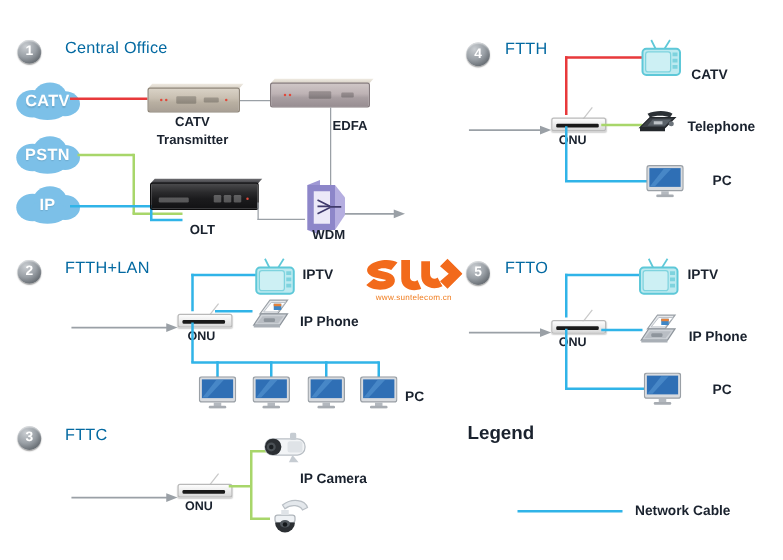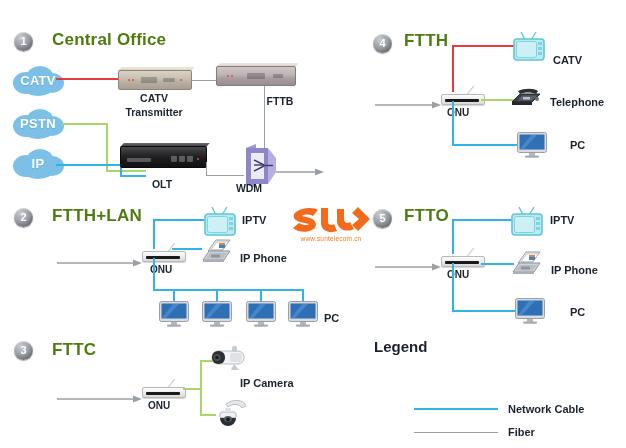--- a/index.html
+++ b/index.html
@@ -9,21 +9,21 @@
   .abs{position:absolute;}
 
   
   .badge{width:19px;height:19px;border-radius:50%;
     background:radial-gradient(circle at 35% 28%, #c9cdd1 0%, #9aa0a6 45%, #6f757b 72%, #4f545a 100%);
     box-shadow:0 1px 1px rgba(0,0,0,.35), inset 0 1px 1px rgba(255,255,255,.55);
     color:#fff;font-size:11px;font-weight:bold;line-height:19px;text-align:center;
     letter-spacing:0;}
 
   
-  .sec-title{font-size:17px;font-weight:bold;color:#4d7c0f;letter-spacing:.2px;white-space:nowrap;}
+  .sec-title{font-size:13px;font-weight:normal;color:#0369a1;letter-spacing:.2px;white-space:nowrap;}
 
   
   .lbl{font-size:11px;font-weight:bold;color:#1a222e;white-space:nowrap;}
   .lbl-sm{font-size:10px;font-weight:bold;color:#1a222e;white-space:nowrap;}
   .lbl-dev{font-size:10.5px;font-weight:bold;color:#1a222e;white-space:nowrap;text-align:center;}
 
   
   .wire{position:absolute;}
   .h{height:0;border-top-style:solid;}
   .v{width:0;border-left-style:solid;}
@@ -166,21 +166,21 @@
 
   <div class="rack beige2" style="left:216px;top:66px;width:78px;height:18px;">
     <div class="top"></div>
     <div class="face">
       <div class="vent" style="left:30px;top:6px;width:18px;height:6px;"></div>
       <div class="vent" style="left:56px;top:7px;width:10px;height:4px;"></div>
       <div class="led" style="left:10px;top:8px;"></div>
       <div class="led" style="left:14px;top:8px;"></div>
     </div>
   </div>
-  <div class="abs lbl-dev" style="left:250px;top:95px;width:60px;">FTTB</div>
+  <div class="abs lbl-dev" style="left:250px;top:95px;width:60px;">EDFA</div>
 
   <div class="wire v fib" style="left:264px;top:86px;height:62px;"></div>
 
   <div class="rack black" style="left:120px;top:146px;width:85px;height:20px;">
     <div class="top"></div>
     <div class="face">
       <div class="vent" style="left:6px;top:11px;width:24px;height:4px;"></div>
       <div class="vent" style="left:50px;top:9px;width:6px;height:6px;"></div>
       <div class="vent" style="left:58px;top:9px;width:6px;height:6px;"></div>
       <div class="vent" style="left:66px;top:9px;width:6px;height:6px;"></div>
@@ -199,21 +199,21 @@
       <polygon points="26,4 34,14 34,28 26,40" fill="#b5aee0"></polygon>
       <rect x="9" y="9" width="13" height="26" fill="#ece9f8"></rect>
       <g stroke="#3f3a6b" stroke-width="1.4" fill="none">
         <line x1="12" y1="16" x2="22" y2="21"></line>
         <line x1="12" y1="21" x2="22" y2="21"></line>
         <line x1="12" y1="27" x2="22" y2="22"></line>
         <line x1="22" y1="21.5" x2="31" y2="21.5"></line>
       </g>
     </svg>
   </div>
-  <div class="abs lbl-dev" style="left:220px;top:182px;width:58px;">WDM</div>
+  <div class="abs lbl-dev" style="left:234px;top:182px;width:58px;">WDM</div>
 
   <div class="arrowline" style="left:276px;top:163px;width:48px;">
     <svg width="48" height="10" viewBox="0 0 48 10">
       <line x1="0" y1="5" x2="41" y2="5" stroke="#9aa0a6" stroke-width="1.4"></line>
       <polygon points="48,5 39,1.5 39,8.5" fill="#9aa0a6"></polygon>
     </svg>
   </div>
 
   <div class="abs badge" style="left:14px;top:208px;">2</div>
   <div class="abs sec-title" style="left:52px;top:206px;">FTTH+LAN</div>
@@ -510,18 +510,14 @@
     </svg>
   </div>
   <div class="abs lbl" style="left:570px;top:306px;">PC</div>
 
   <div class="abs legend-title" style="left:374px;top:338px;">Legend</div>
 
   <div class="leg-row" style="left:414px;top:403px;">
     <div class="leg-line" style="border-top:2px solid #30b4e8;"></div>
     <div class="leg-txt">Network Cable</div>
   </div>
-  <div class="leg-row" style="left:414px;top:426px;">
-    <div class="leg-line" style="border-top:1.6px solid #9aa0a6;"></div>
-    <div class="leg-txt">Fiber</div>
-  </div>
 
 </div>
 
 </body></html>

